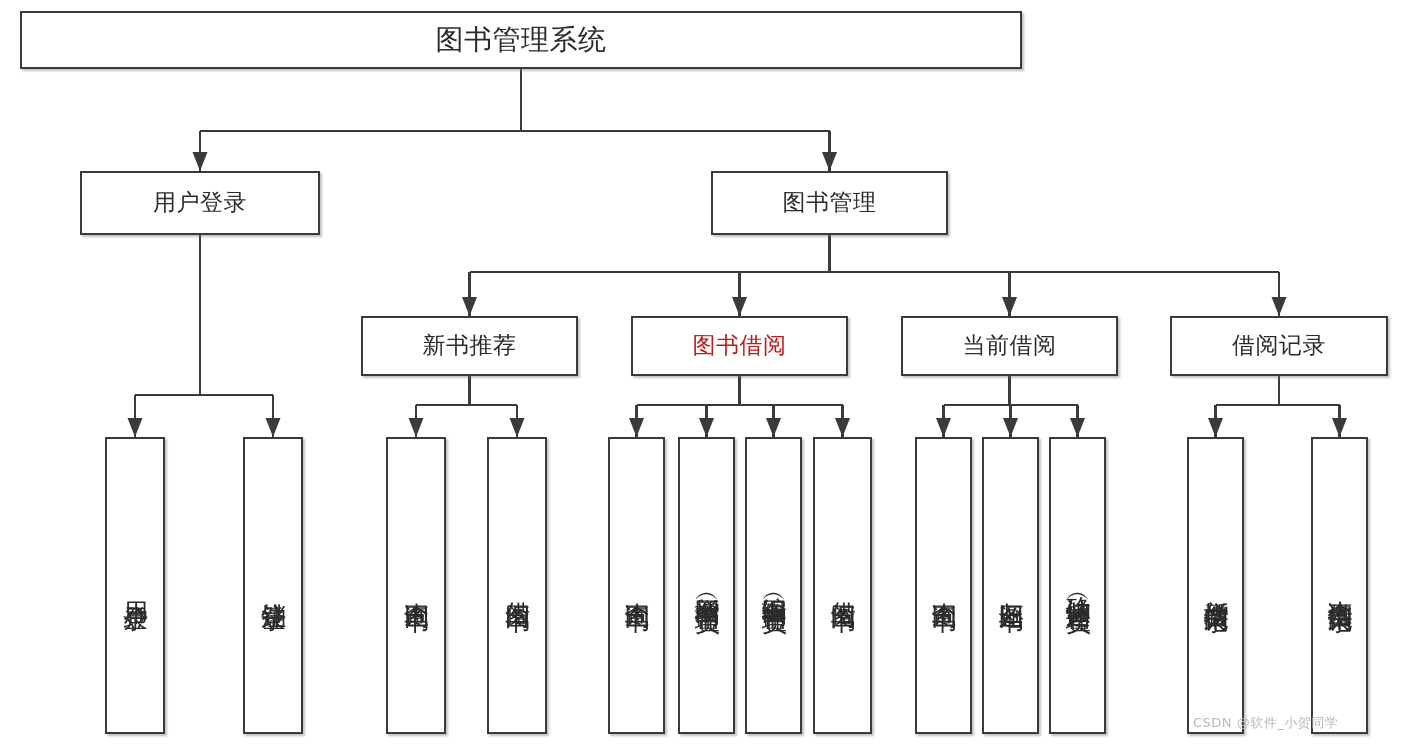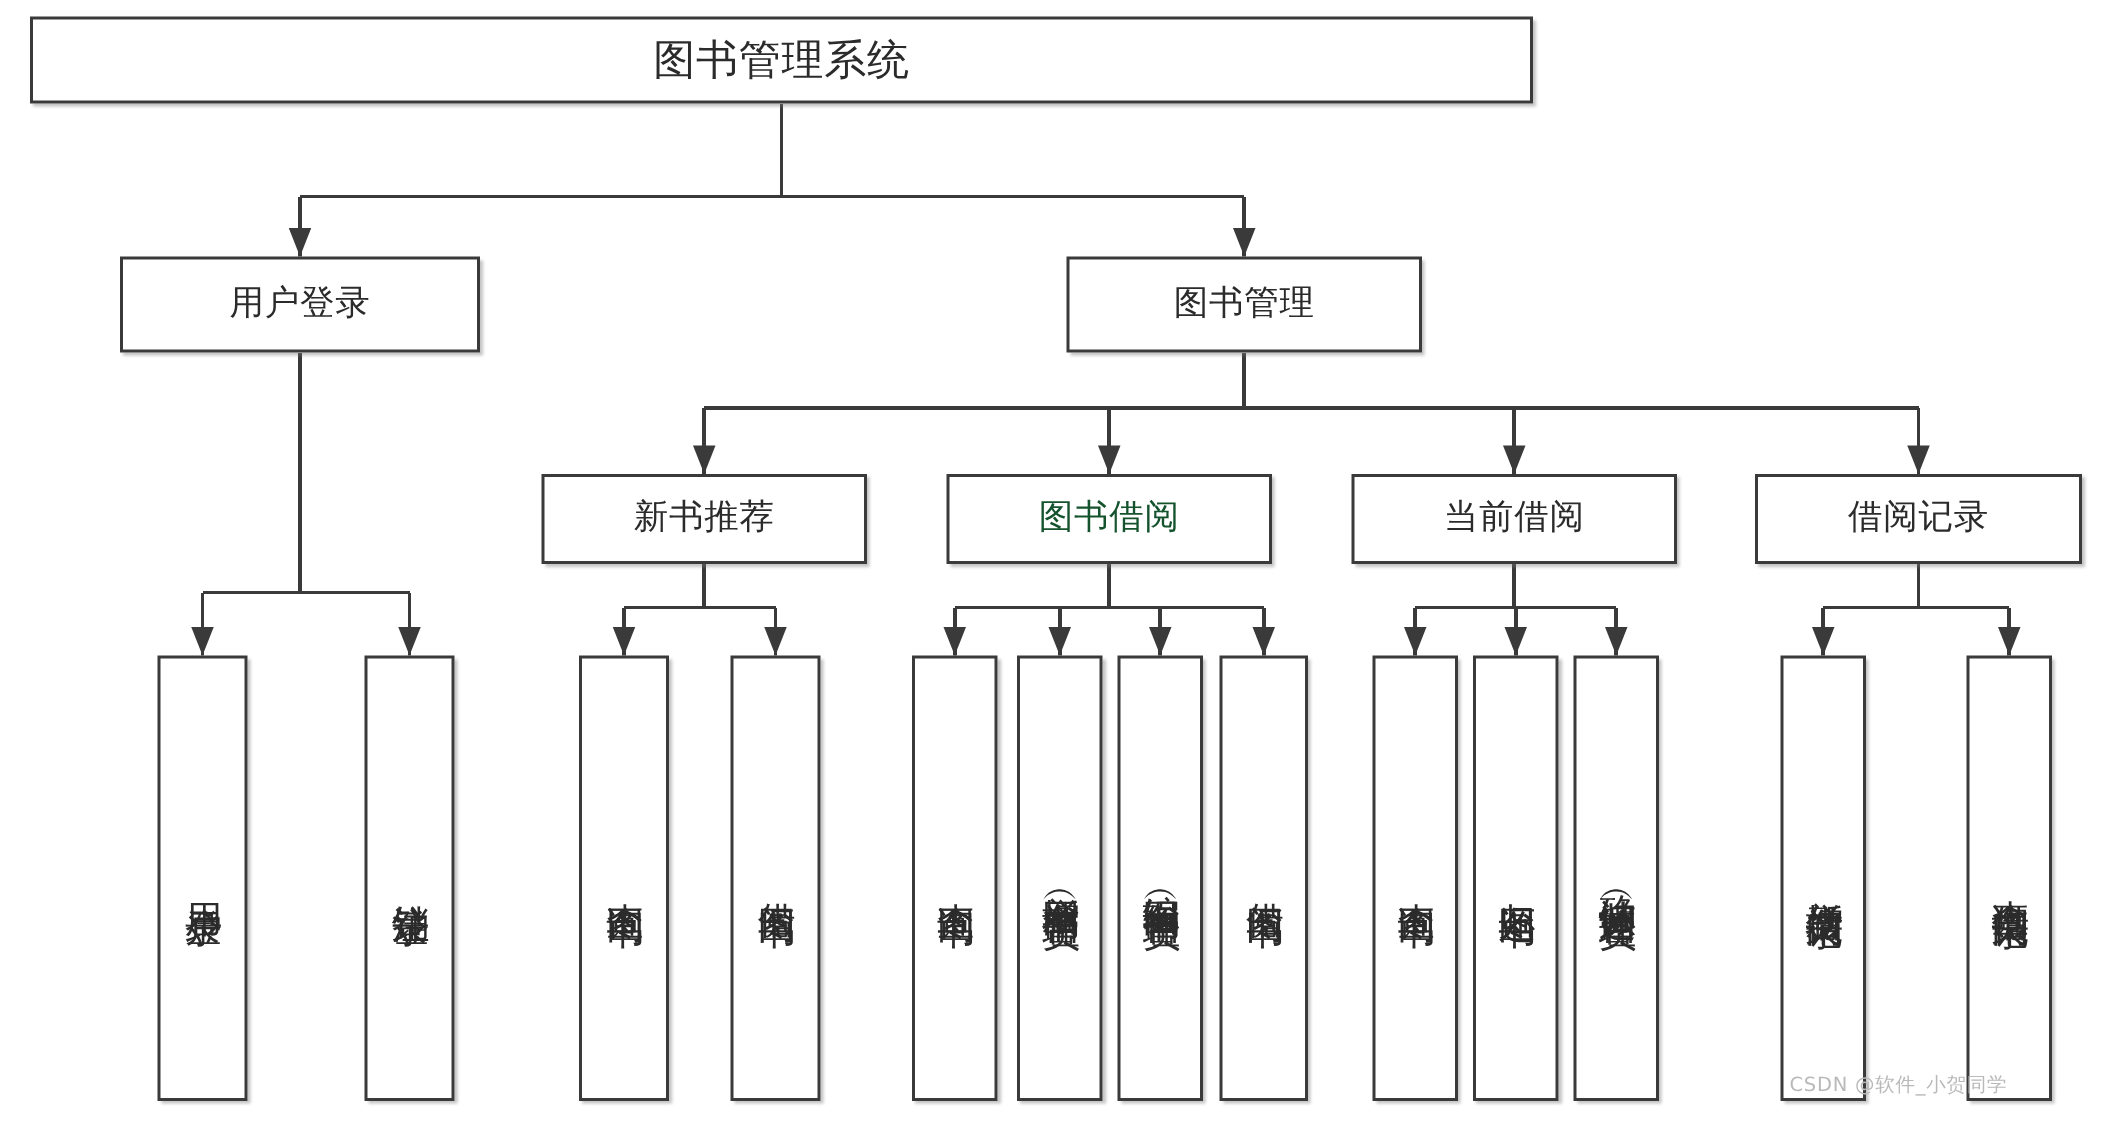--- a/index.html
+++ b/index.html
@@ -143,21 +143,21 @@
   <div class="node h" style="left: 80px; top: 171px; width: 240px; height: 64px; border-color: rgb(58, 58, 58); background: rgb(255, 255, 255); color: rgb(43, 43, 43);">
     <span class="label">用户登录</span>
   </div>
   <div class="node h" style="left: 711px; top: 171px; width: 237px; height: 64px; border-color: rgb(58, 58, 58); background: rgb(255, 255, 255); color: rgb(43, 43, 43);">
     <span class="label">图书管理</span>
   </div>
 
   <div class="node h" style="left: 361px; top: 316px; width: 217px; height: 60px; border-color: rgb(58, 58, 58); background: rgb(255, 255, 255); color: rgb(43, 43, 43);">
     <span class="label">新书推荐</span>
   </div>
-  <div class="node h" style="left: 631px; top: 316px; width: 217px; height: 60px; border-color: rgb(58, 58, 58); background: rgb(255, 255, 255); color: #14532d;">
+  <div class="node h" style="left: 631px; top: 316px; width: 217px; height: 60px; border-color: rgb(58, 58, 58); background: rgb(255, 255, 255); color: #b91c1c;">
     <span class="label">图书借阅</span>
   </div>
   <div class="node h" style="left: 1170px; top: 316px; width: 218px; height: 60px; border-color: rgb(58, 58, 58); background: rgb(255, 255, 255); color: rgb(43, 43, 43);">
     <span class="label">借阅记录</span>
   </div>
   <div class="node h" style="left: 901px; top: 316px; width: 217px; height: 60px; border-color: rgb(58, 58, 58); background: rgb(255, 255, 255); color: rgb(43, 43, 43);">
     <span class="label">当前借阅</span>
   </div>
 
   <div class="node v" style="left: 105px; top: 437px; width: 60px; height: 297px; border-color: rgb(58, 58, 58); background: rgb(255, 255, 255); color: rgb(43, 43, 43);">

